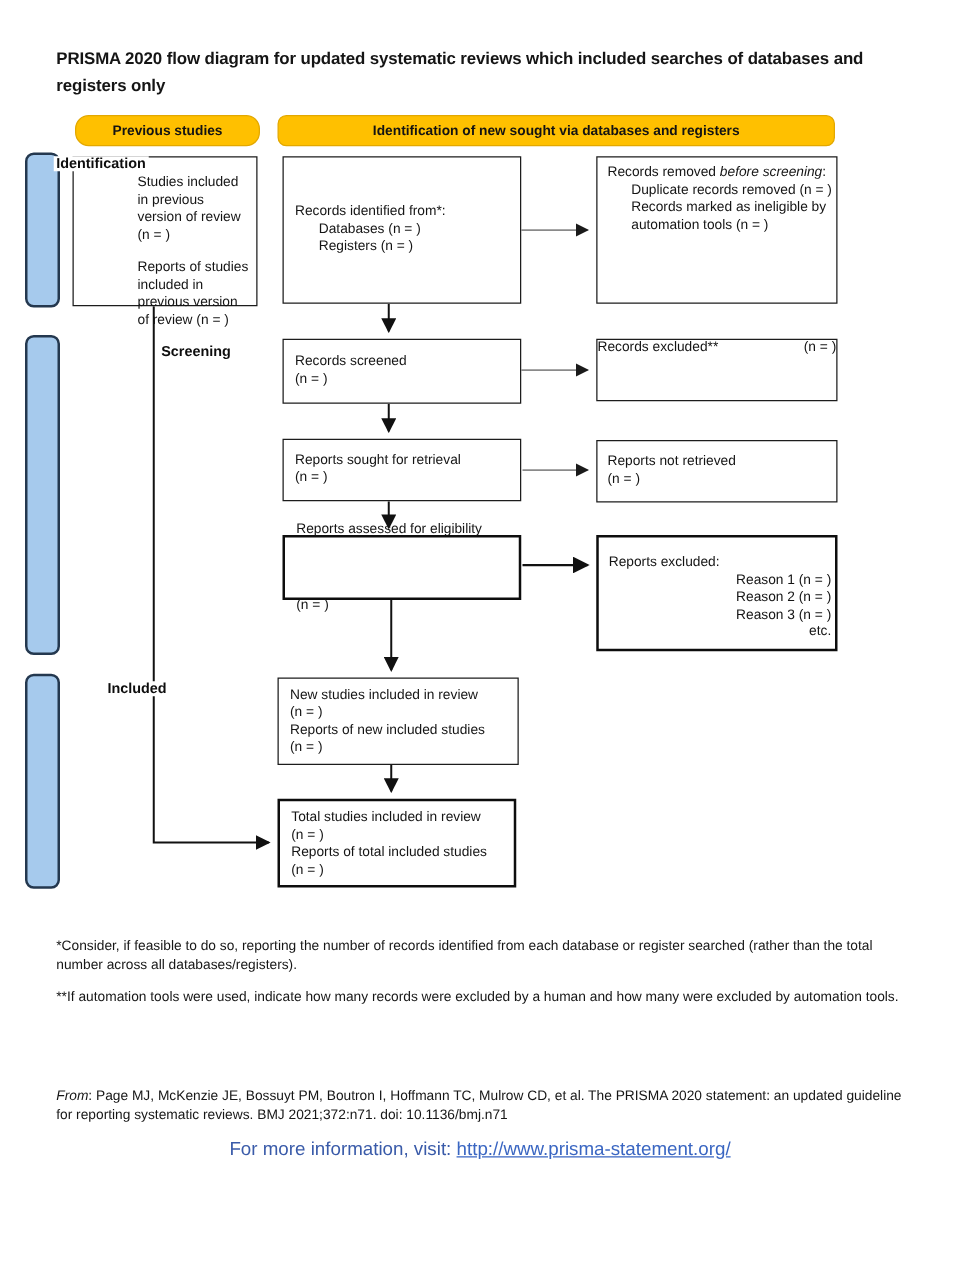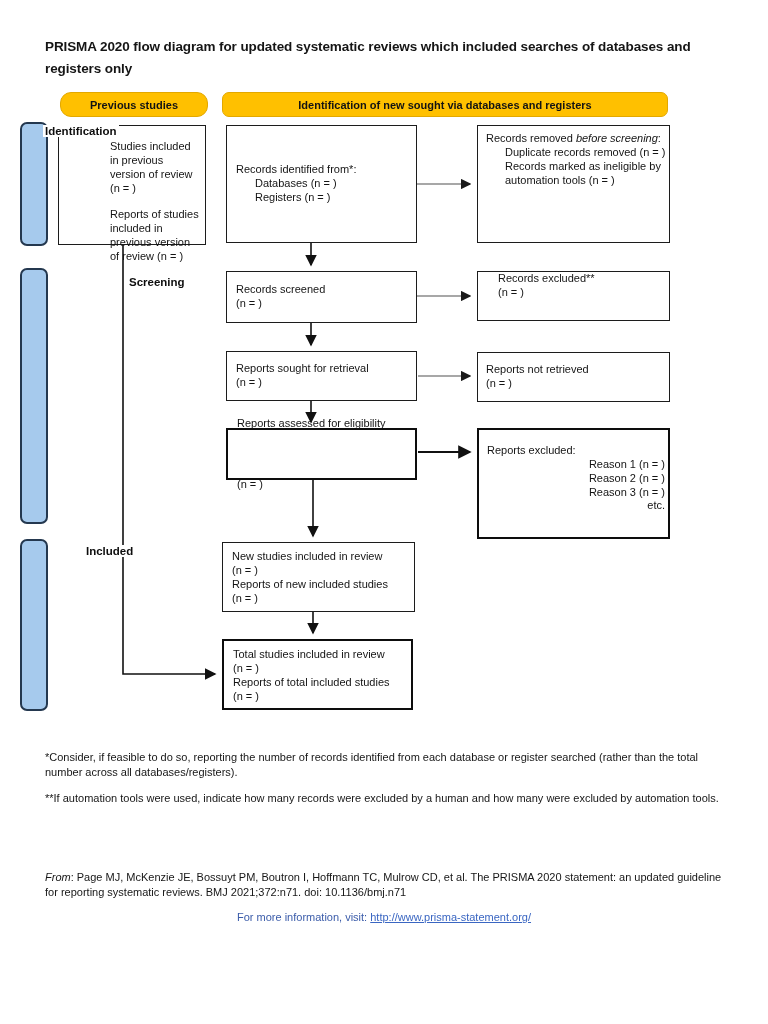--- a/index.html
+++ b/index.html
@@ -25,31 +25,31 @@
   .box-prev .para{margin-bottom:13px;margin-left:36px;}
   .box-m{left:226px;width:191px;}
   .box-m1{top:125px;height:118px;display:flex;flex-direction:column;justify-content:center;padding-left:9px;padding-right:4px;border-width:1.8px;}
   .box-m2{top:271px;height:52px;display:flex;flex-direction:column;justify-content:center;padding-left:9px;}
   .box-m3{top:351px;height:50px;display:flex;flex-direction:column;justify-content:center;padding-left:9px;}
   .box-m4{top:428px;height:52px;display:flex;flex-direction:column;justify-content:center;padding-left:9px;gap:47px;}
   .box-m5{left:222px;top:542px;width:193px;height:70px;padding:7px 4px 0 9px;}
   .box-m6{left:222px;top:639px;width:191px;height:71px;padding:7px 4px 0 9px;}
   .box-r{left:477px;width:193px;}
   .box-r1{top:125px;height:118px;padding:6px 3px 0 8px;}
-  .box-r2{top:271px;height:50px;display:flex;flex-direction:column;justify-content:flex-start;padding-left:20px;}
+  .box-r2{top:271px;height:50px;display:flex;flex-direction:row;justify-content:space-between;padding-left:0;}
   .box-r3{top:352px;height:50px;display:flex;flex-direction:column;justify-content:center;padding-left:8px;}
-  .box-r4{top:428px;height:111px;padding:14px 3px 0 8px;}
+  .box-r4{top:428px;height:93px;padding:14px 3px 0 8px;}
   .ind{padding-left:19px;}
   .ind2{padding-left:22px;text-align:right;}
   .arrows{left:0;top:0;width:768px;height:1024px;pointer-events:none;z-index:1;}
   .fn{left:45px;width:676px;font-size:11px;line-height:1.4;color:#161616;}
   .fn1{top:750px;}
   .fn2{top:791px;}
   .cite{left:45px;top:870px;width:682px;font-size:11px;line-height:1.4;color:#161616;}
-  .moreinfo{left:0;top:911px;width:768px;text-align:center;font-size:11px;color:#3A5BA9;}
+  .moreinfo{left:0;top:911px;width:768px;text-align:center;font-size:15px;color:#3A5BA9;}
   .moreinfo a{color:#3A66C2;text-decoration:underline;pointer-events:auto;}
 </style>
 </head>
 <body>
 
 <div class="page">
 
   <div class="abs title">PRISMA 2020 flow diagram for updated systematic reviews which included searches of databases and registers only</div>
 
   <div class="abs hdr hdr-prev">

